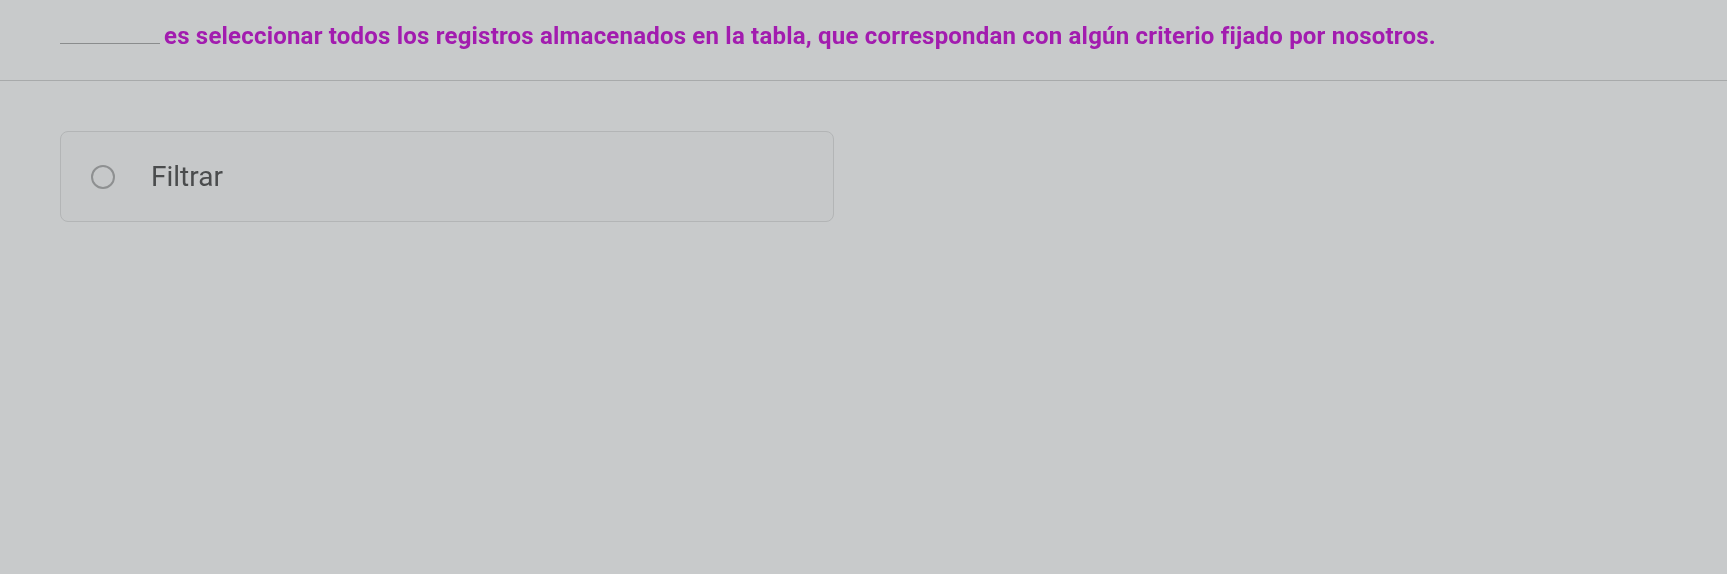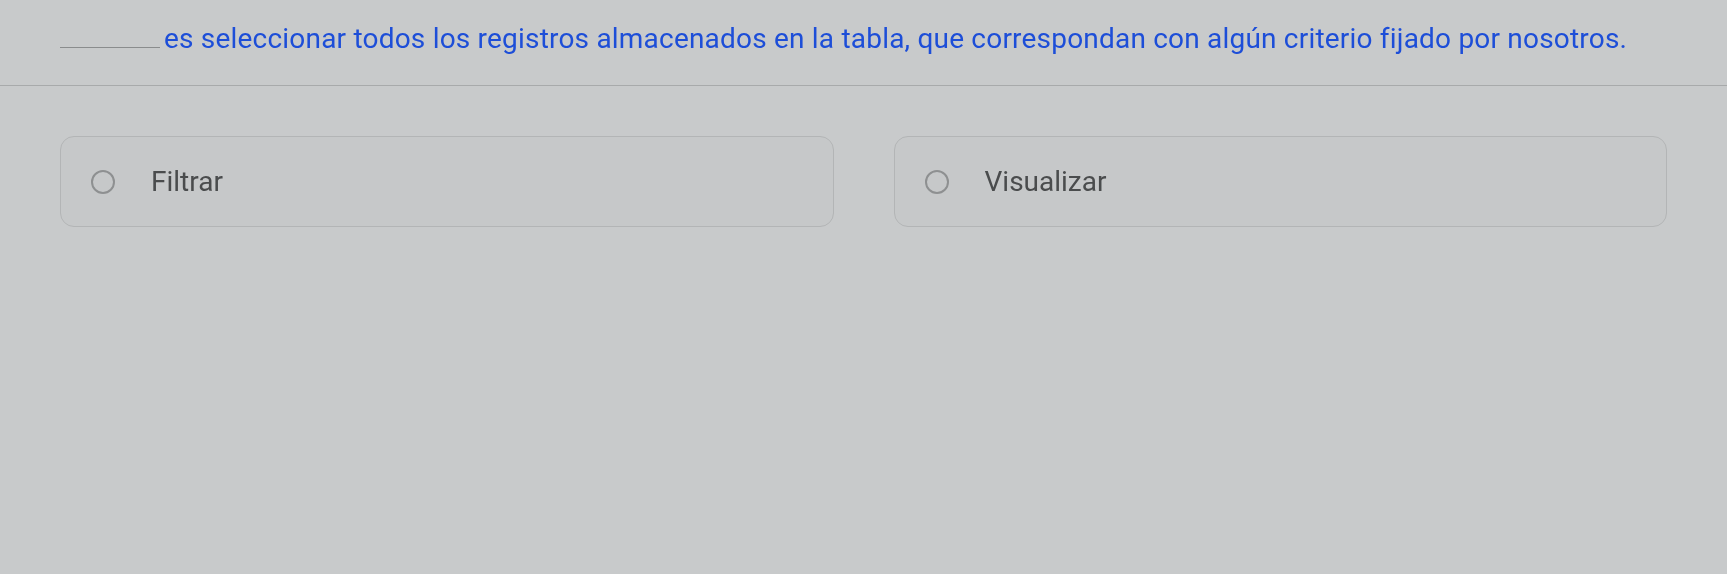--- a/index.html
+++ b/index.html
@@ -12,23 +12,23 @@
       background: #c8cacb;
       width: 1727px;
       height: 574px;
       overflow: hidden;
     }
     .question-area {
       padding: 20px 60px 30px 60px;
       border-bottom: 1px solid #a8aaab;
     }
     .question-text {
-      color: #1d4ed8;
-      font-size: 28px;
-      font-weight: 400;
+      color: #a21caf;
+      font-size: 24px;
+      font-weight: 700;
       letter-spacing: 0.2px;
     }
     .blank {
       display: inline-block;
       width: 100px;
       border-bottom: 1px solid #8a8c8d;
       margin-right: 4px;
       vertical-align: baseline;
       height: 1em;
     }
@@ -37,21 +37,21 @@
       display: grid;
       grid-template-columns: 1fr 1fr;
       column-gap: 60px;
       row-gap: 50px;
     }
     .option {
       display: flex;
       align-items: center;
       background: #c6c8c9;
       border: 1px solid #b3b5b6;
-      border-radius: 14px;
+      border-radius: 8px;
       padding: 28px 30px;
       cursor: pointer;
       min-height: 90px;
     }
     .radio {
       width: 24px;
       height: 24px;
       border: 2px solid #8e9091;
       border-radius: 50%;
       margin-right: 36px;
@@ -71,17 +71,13 @@
   <div class="question-text">
     <span class="blank"></span><span>es seleccionar todos los registros almacenados en la tabla, que correspondan con algún criterio fijado por nosotros.</span>
   </div>
 </div>
 
 <div class="options-area">
   <div class="option">
     <span class="radio"></span>
     <span class="option-label">Filtrar</span>
   </div>
-  <div class="option">
-    <span class="radio"></span>
-    <span class="option-label">Visualizar</span>
-  </div>
 </div>
 
 </body></html>

